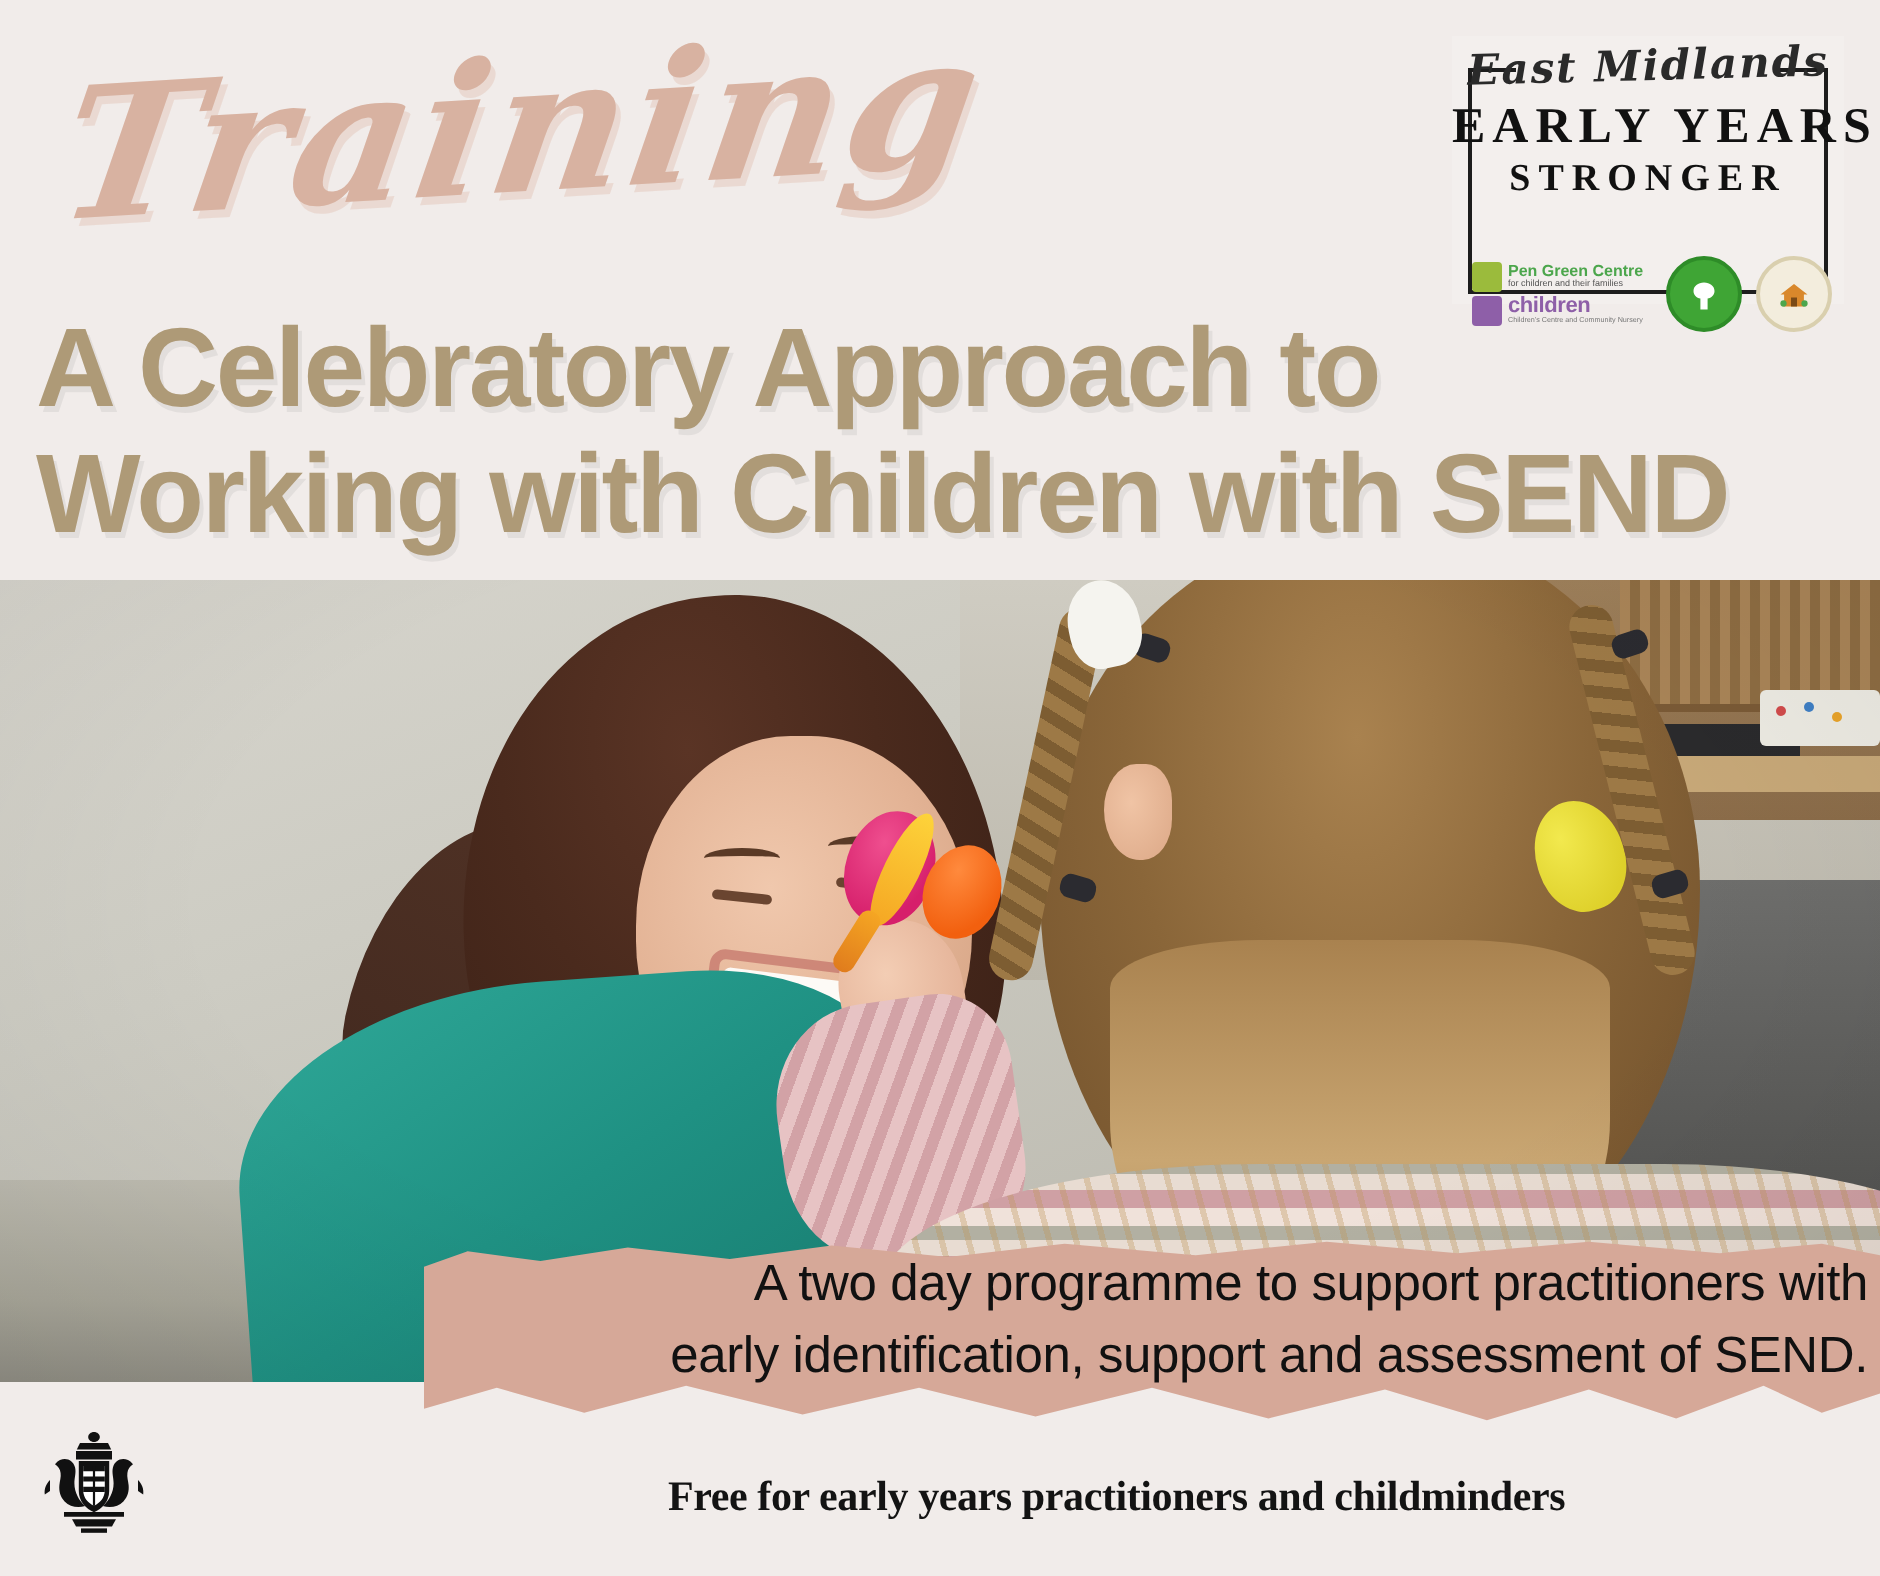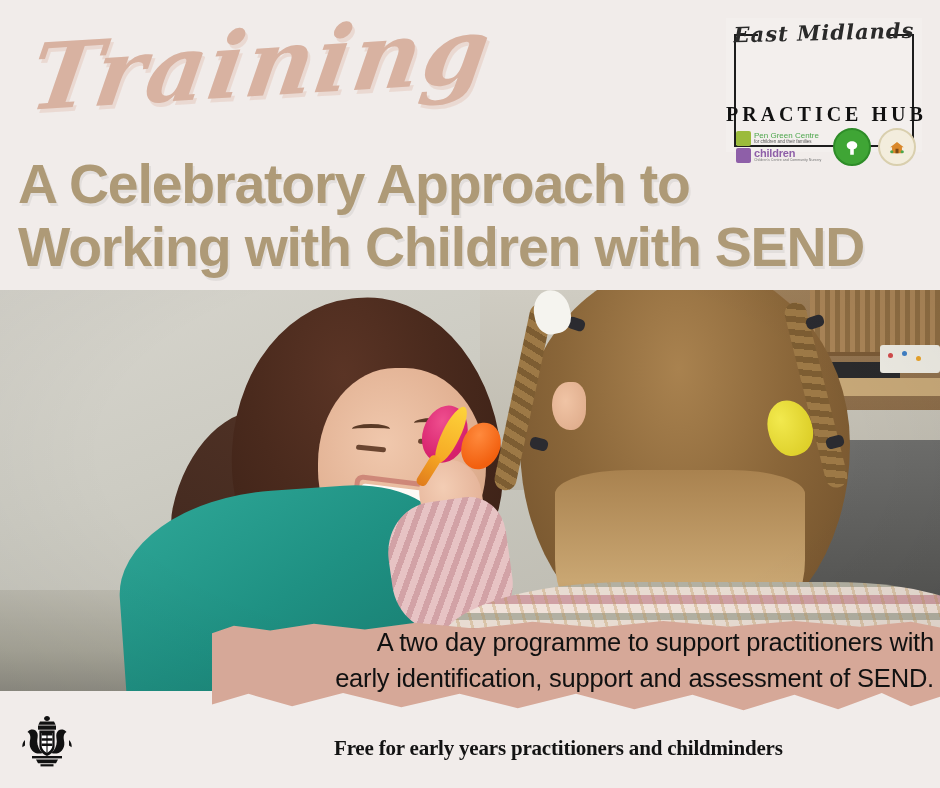--- a/index.html
+++ b/index.html
@@ -81,21 +81,21 @@
   .sublogos{
     position:absolute;left:10px;right:6px;top:108px;height:42px;
     display:flex;align-items:center;
   }
   .sl-left{width:92px;display:flex;flex-direction:column;gap:2px;}
   .sl-row{display:flex;align-items:center;gap:3px;}
   .sl-sq{width:15px;height:15px;border-radius:2px;flex:0 0 auto;display:block;}
   .sl-sq.green{background:#9BBB3C;}
   .sl-sq.purple{background:#8E5FA8;}
   .sl-txt{display:flex;flex-direction:column;line-height:1;}
-  .sl-t1{font-size:8px;font-weight:400;color:#4CA64C;white-space:nowrap;}
+  .sl-t1{font-size:8px;font-weight:700;color:#4CA64C;white-space:nowrap;}
   .sl-t2{font-size:4.5px;color:#555;white-space:nowrap;}
   .sl-k1{font-size:11px;font-weight:700;color:#8E5FA8;white-space:nowrap;letter-spacing:-.2px;}
   .sl-k2{font-size:3.6px;color:#777;white-space:nowrap;}
   .badge{
     width:34px;height:34px;border-radius:50%;flex:0 0 auto;
     position:relative;margin-left:7px;
   }
   .badge.b-green{background:#3FA535;border:2px solid #2e8c28;}
   .badge.b-cream{background:#F3EDDD;border:2px solid #d9cfae;}
   .badge .tree{
@@ -324,21 +324,22 @@
 <div id="poster">
 
   <div class="script-word">Training</div>
 
   <div class="headline">A Celebratory Approach to
 Working with Children with SEND</div>
 
   <div class="logo-box">
     <div class="logo-frame"></div>
     <div class="logo-script">East Midlands</div>
-    <div class="logo-l3">PRACTICE HUB</div>
+    <div class="logo-l1">EARLY YEARS</div>
+    <div class="logo-l2">STRONGER</div>
 
     <div class="sublogos">
       <div class="sl-left">
         <div class="sl-row">
           <span class="sl-sq green"></span>
           <span class="sl-txt">
             <span class="sl-t1">Pen Green Centre</span>
             <span class="sl-t2">for children and their families</span>
           </span>
         </div>

